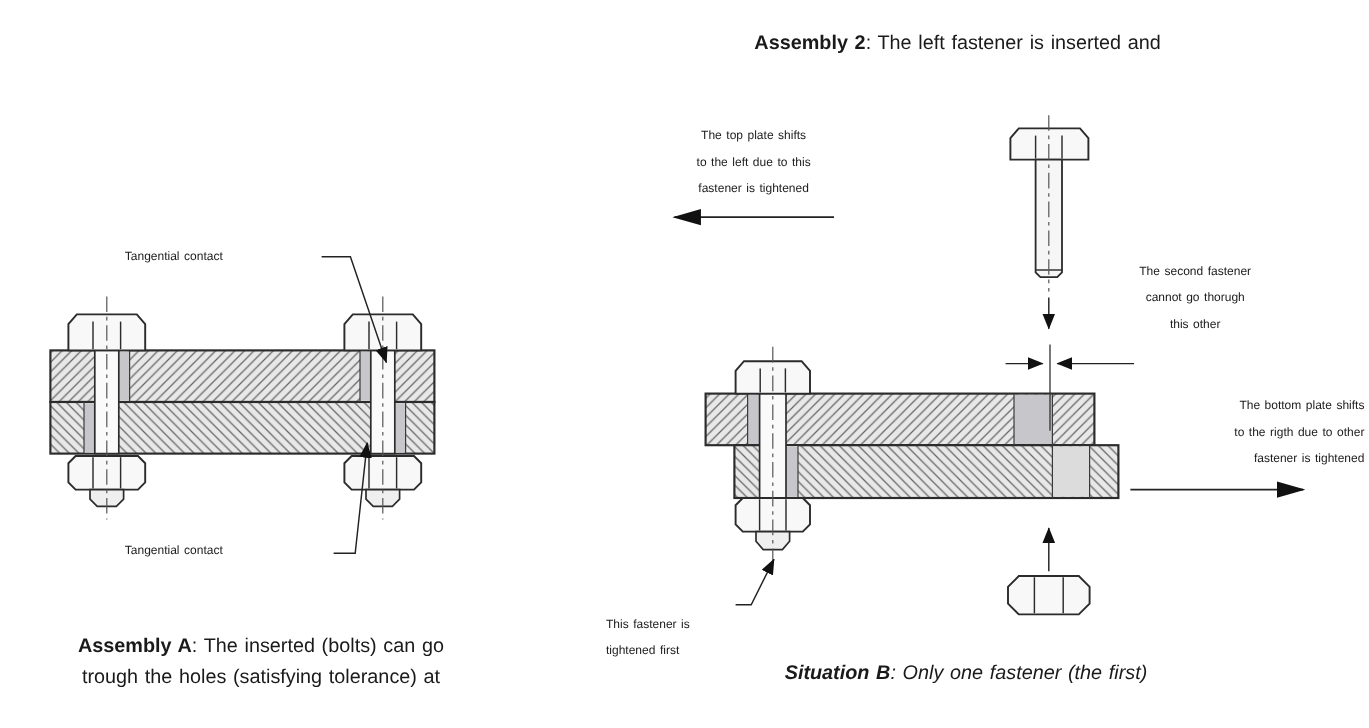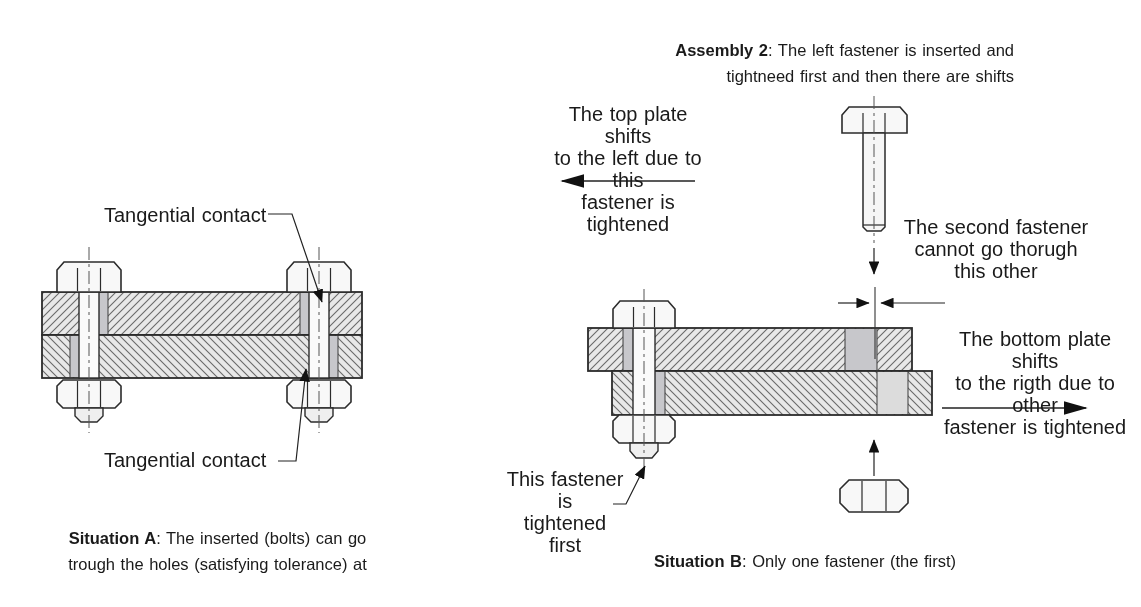--- a/index.html
+++ b/index.html
@@ -4,21 +4,21 @@
 <style>
   html,body{margin:0;padding:0;background:#fff;}
   .canvas{
     position:relative;width:1141px;height:607px;background:#ffffff;overflow:hidden;
     font-family:"Liberation Sans",sans-serif;color:#1a1a1a;
   }
   .canvas svg{position:absolute;left:0;top:0;}
   .txt{position:absolute;text-align:center;word-spacing:1px;}
   .txt .line{display:block;}
   .title{font-size:16.5px;line-height:26px;}
-  .lbl{font-size:20px;line-height:22px;}
+  .lbl{font-size:10px;line-height:22px;}
   .left-align{text-align:left;}
   b{font-weight:bold;}
 </style>
 </head>
 <body>
 
 <div class="canvas">
 
   <svg width="1141" height="607" viewBox="0 0 1141 607">
     <defs>
@@ -155,49 +155,48 @@
       <polyline points="613,504 626,504 645,466" fill="none" stroke="#222" stroke-width="1.2" marker-end="url(#arr)"></polyline>
     </g>
   </svg>
 
 
   <div class="txt lbl left-align" style="left:104px;top:204px;width:170px;">Tangential contact</div>
 
   <div class="txt lbl left-align" style="left:104px;top:449px;width:180px;">Tangential contact</div>
 
   <div class="txt title" style="left:15px;top:525px;width:405px;">
-    <span class="line"><b>Situation A</b><span>: The inserted (bolts) can go</span></span>
+    <span class="line"><b>Assembly A</b><span>: The inserted (bolts) can go</span></span>
     <span class="line">trough the holes (satisfying tolerance) at</span>
   </div>
 
-  <div class="txt title" style="left:582px;top:37px;width:432px;text-align:right;">
+  <div class="txt title" style="left:582px;top:23px;width:432px;">
     <span class="line"><b>Assembly 2</b><span>: The left fastener is inserted and</span></span>
-    <span class="line">tightneed first and then there are shifts</span>
   </div>
 
   <div class="txt lbl" style="left:543px;top:103px;width:170px;">
     <span class="line">The top plate shifts</span>
     <span class="line">to the left due to this</span>
     <span class="line">fastener is tightened</span>
   </div>
 
   <div class="txt lbl" style="left:898px;top:216px;width:196px;">
     <span class="line">The second fastener</span>
     <span class="line">cannot go thorugh</span>
     <span class="line">this other</span>
   </div>
 
-  <div class="txt lbl" style="left:933px;top:328px;width:204px;">
+  <div class="txt lbl" style="left:933px;top:328px;width:204px;text-align:right;">
     <span class="line">The bottom plate shifts</span>
     <span class="line">to the rigth due to other</span>
     <span class="line">fastener is tightened</span>
   </div>
 
-  <div class="txt lbl left-align" style="left:505px;top:468px;width:120px;text-align:center;">
+  <div class="txt lbl left-align" style="left:505px;top:510px;width:120px;">
     <span class="line">This fastener is</span>
     <span class="line">tightened first</span>
   </div>
 
-  <div class="txt title" style="left:593px;top:548px;width:424px;">
+  <div class="txt title" style="left:593px;top:548px;width:424px;font-style:italic;">
     <span class="line"><b>Situation B</b><span>: Only one fastener (the first)</span></span>
   </div>
 
 </div>
 
 </body></html>

